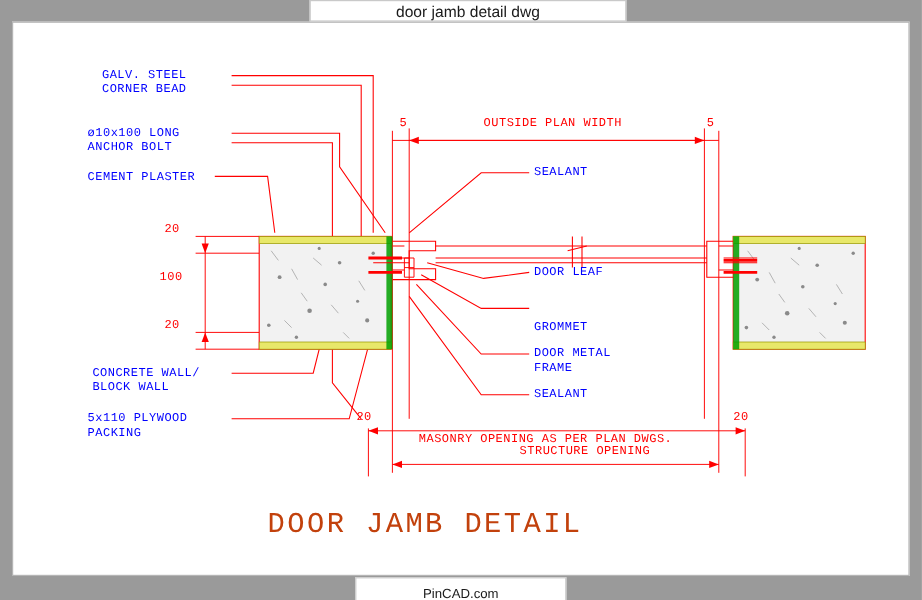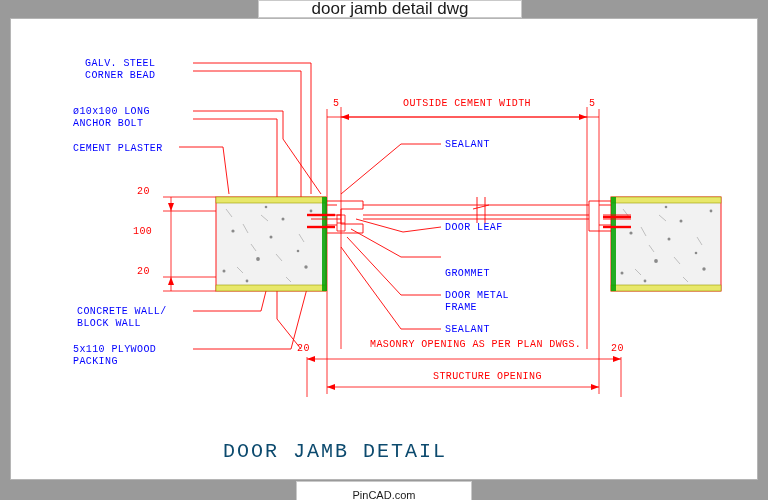--- a/index.html
+++ b/index.html
@@ -20,21 +20,21 @@
     left: 258px;
     top: 0;
     width: 264px;
     height: 18px;
     background: #ffffff;
     border: 1px solid #c9c9c9;
     box-sizing: border-box;
     display: flex;
     align-items: center;
     justify-content: center;
-    font-size: 17px;
+    font-size: 13px;
     color: #1a1a1a;
   }
   .footerbar {
     position: absolute;
     left: 296px;
     top: 481px;
     width: 176px;
     height: 28px;
     background: #ffffff;
     border: 1px solid #c9c9c9;
@@ -72,26 +72,25 @@
     font-size: 10px;
     letter-spacing: 0.4px;
     line-height: 12px;
     white-space: pre;
   }
   .lbl.red {
     color: #ff0000;
   }
   .title-big {
     position: absolute;
-    color: #0c4a6e;
+    color: #c2410c;
     font-family: "Liberation Mono", monospace;
-    font-size: 20px;
+    font-size: 24px;
     letter-spacing: 2px;
     white-space: pre;
-    margin-top: 16px;
   }
 </style>
 </head>
 <body>
 
 <div id="page">
 
   <div class="titlebar">
     <span>door jamb detail dwg</span>
   </div>
@@ -239,24 +238,24 @@
     <div class="lbl" style="left:62px; top:325px;">5x110 PLYWOOD
 PACKING</div>
 
     <div class="lbl" style="left:434px; top:120px;">SEALANT</div>
     <div class="lbl" style="left:434px; top:203px;">DOOR LEAF</div>
     <div class="lbl" style="left:434px; top:233px;margin-top:16px;">GROMMET</div>
     <div class="lbl" style="left:434px; top:271px;">DOOR METAL
 FRAME</div>
     <div class="lbl" style="left:434px; top:305px;">SEALANT</div>
 
-    <div class="lbl red" style="left:392px; top:79px;">OUTSIDE CEMENT WIDTH</div>
+    <div class="lbl red" style="left:392px; top:79px;">OUTSIDE PLAN WIDTH</div>
     <div class="lbl red" style="left:322px; top:79px;">5</div>
     <div class="lbl red" style="left:578px; top:79px;">5</div>
-    <div class="lbl red" style="left:338px; top:320px;margin-left:21px;">MASONRY OPENING AS PER PLAN DWGS.</div>
+    <div class="lbl red" style="left:338px; top:342px;">MASONRY OPENING AS PER PLAN DWGS.</div>
     <div class="lbl red" style="left:286px; top:324px;">20</div>
     <div class="lbl red" style="left:600px; top:324px;">20</div>
     <div class="lbl red" style="left:383px; top:352px;margin-left:39px;">STRUCTURE OPENING</div>
     <div class="lbl red" style="left:126px; top:167px;">20</div>
     <div class="lbl red" style="left:122px; top:207px;">100</div>
     <div class="lbl red" style="left:126px; top:247px;">20</div>
 
     <div class="title-big" style="left:212px; top:405px;">DOOR JAMB DETAIL</div>
 
   </div>

